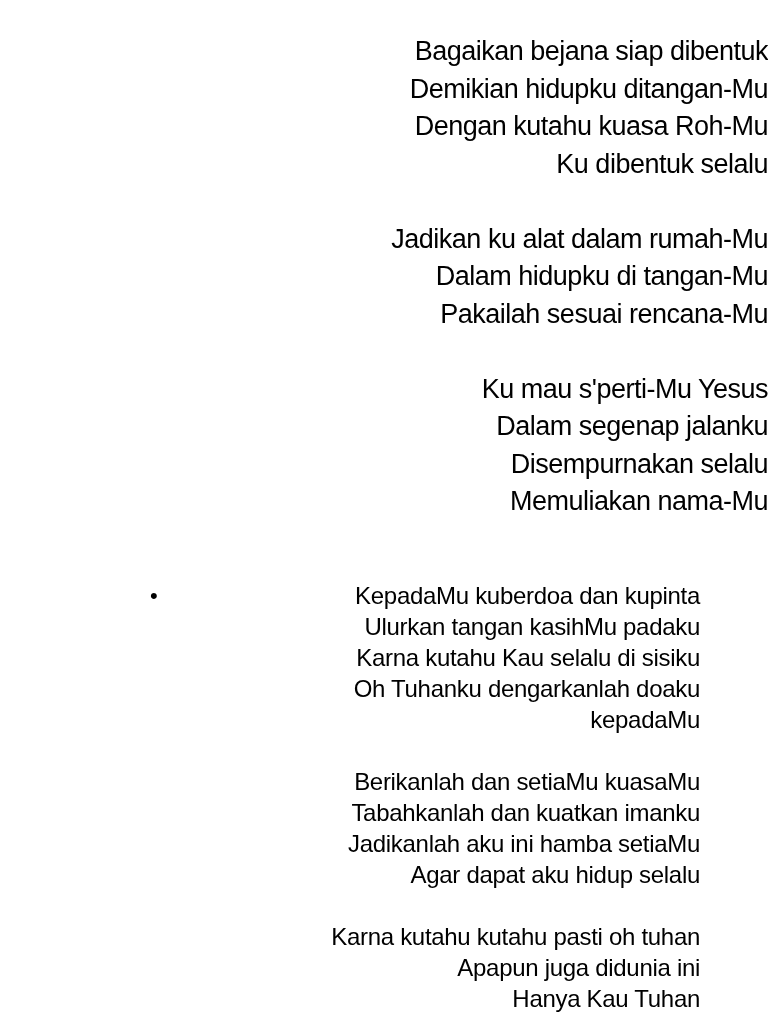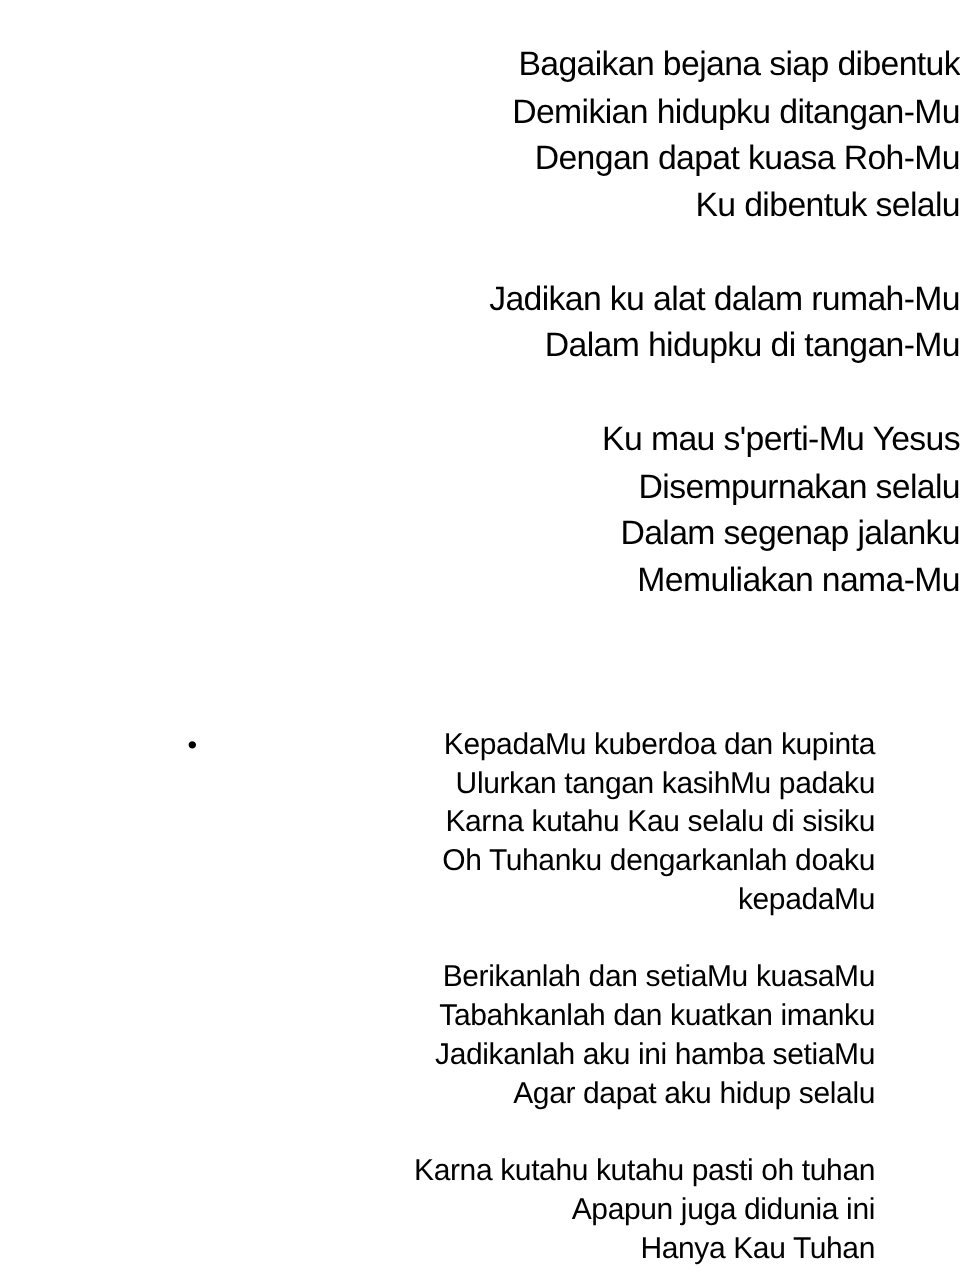--- a/index.html
+++ b/index.html
@@ -58,31 +58,32 @@
   }
 </style>
 </head>
 <body>
 
 <div class="page">
   <section class="lyrics-section top-section">
       <div class="stanza">
         <div class="line">Bagaikan bejana siap dibentuk</div>
         <div class="line">Demikian hidupku ditangan-Mu</div>
-        <div class="line">Dengan dapat kuasa Roh-Mu</div>
+        <div class="line">Dengan kutahu kuasa Roh-Mu</div>
         <div class="line">Ku dibentuk selalu</div>
       </div>
       <div class="stanza">
         <div class="line">Jadikan ku alat dalam rumah-Mu</div>
         <div class="line">Dalam hidupku di tangan-Mu</div>
+        <div class="line">Pakailah sesuai rencana-Mu</div>
       </div>
       <div class="stanza">
         <div class="line">Ku mau s'perti-Mu Yesus</div>
+        <div class="line">Dalam segenap jalanku</div>
         <div class="line">Disempurnakan selalu</div>
-        <div class="line">Dalam segenap jalanku</div>
         <div class="line">Memuliakan nama-Mu</div>
       </div>
     </section>
   <section class="lyrics-section bottom-section">
       <div class="stanza">
         <span class="bullet">•</span>
         <div class="line">KepadaMu kuberdoa dan kupinta</div>
         <div class="line">Ulurkan tangan kasihMu padaku</div>
         <div class="line">Karna kutahu Kau selalu di sisiku</div>
         <div class="line">Oh Tuhanku dengarkanlah doaku</div>

